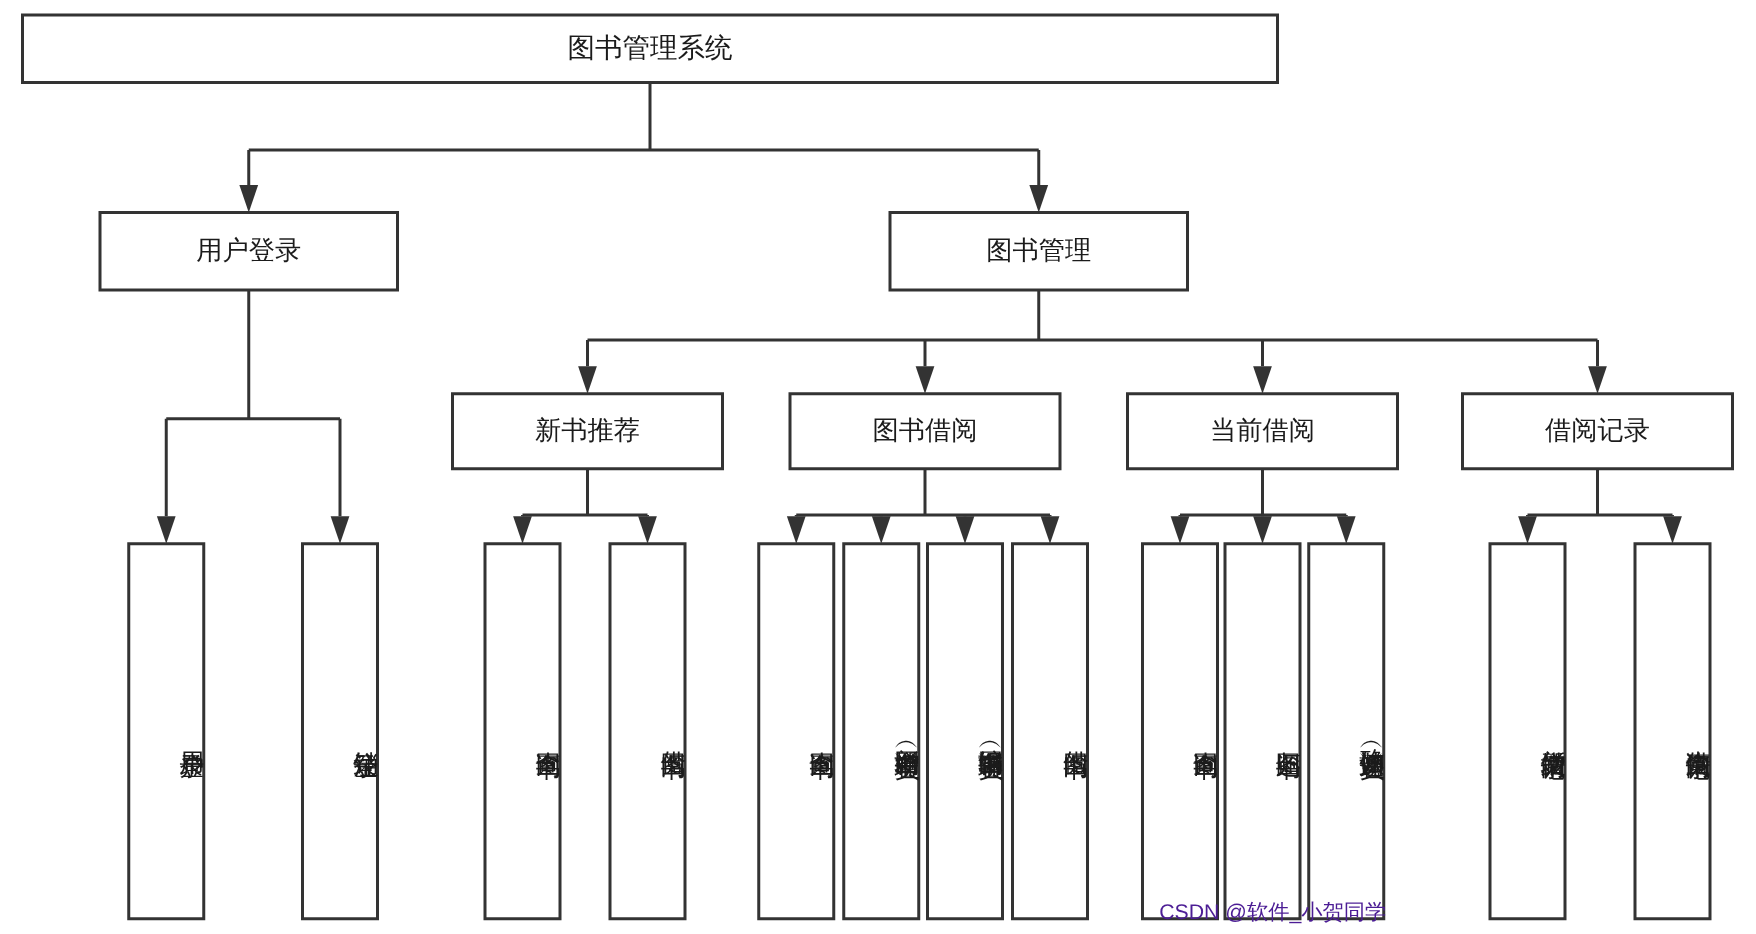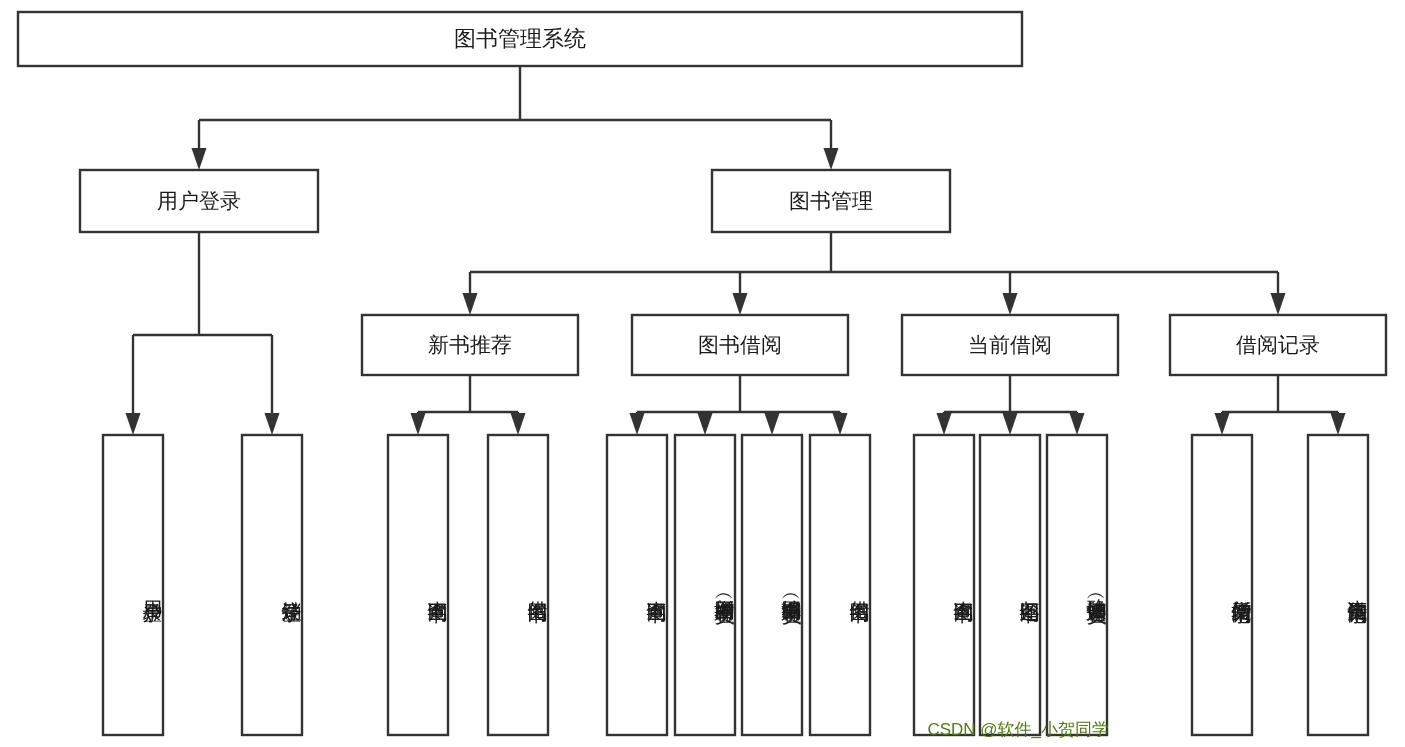--- a/index.html
+++ b/index.html
@@ -70,21 +70,21 @@
     justify-content: center;
     pointer-events: none;
     text-align: center;
   }
   .watermark {
     position: absolute;
     right: 8px;
     bottom: 6px;
     font-family: "Liberation Sans", sans-serif;
     font-size: 17px;
-    color: #4d7c0f;
+    color: #4c1d95;
     white-space: nowrap;
     margin-left: 34px;
   }
 </style>
 </head>
 <body>
 
 <div id="diagram-root">
 
   <svg id="tree-svg" viewBox="0 0 1405 747">

